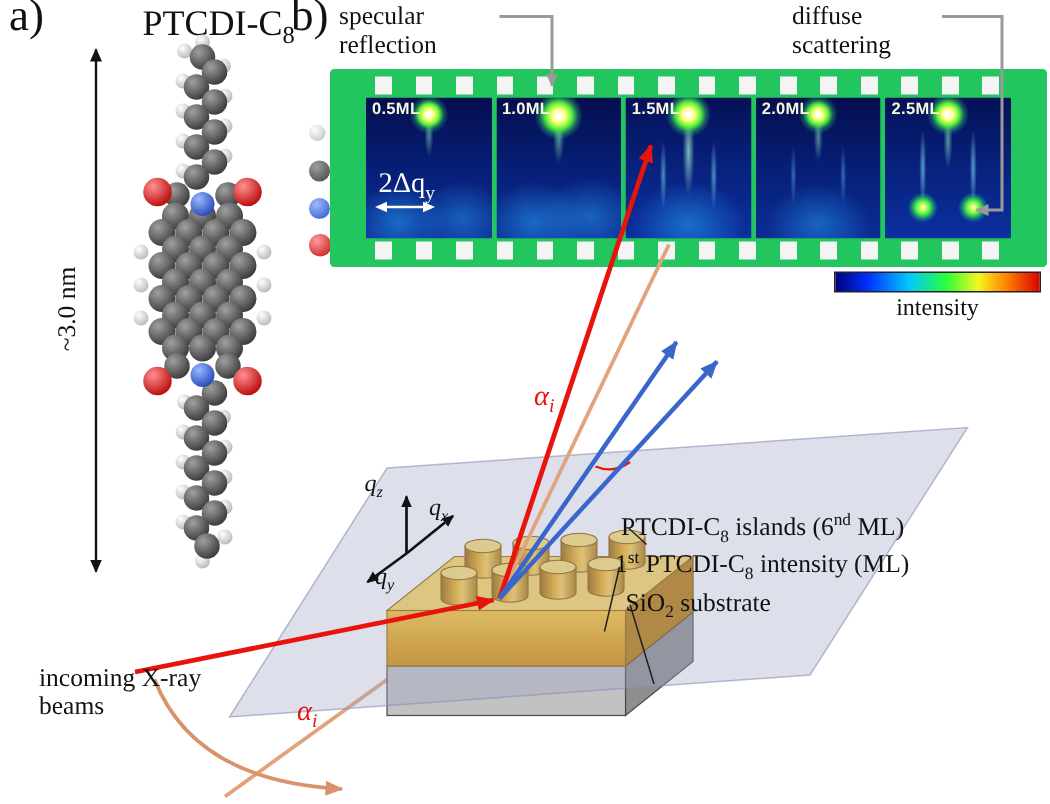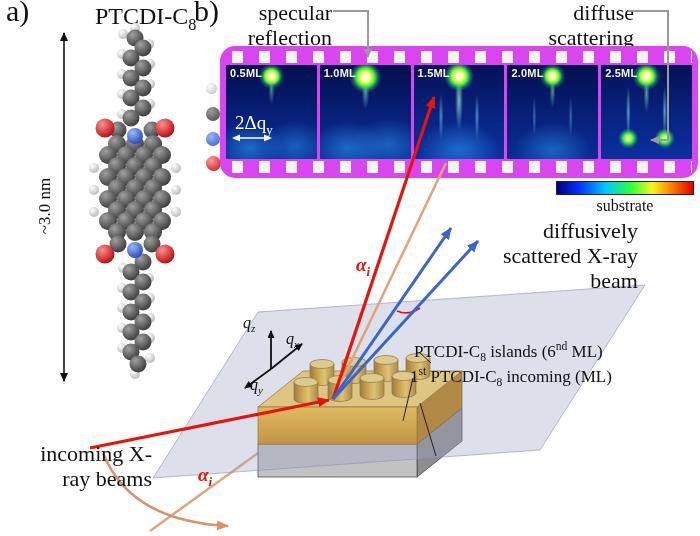--- a/index.html
+++ b/index.html
@@ -15,27 +15,27 @@
 .h-label{position:absolute;left:5px;top:196px;width:80px;height:20px;text-align:center;font-size:17px;transform:rotate(-90deg);white-space:nowrap}
 .molecule{position:absolute;left:78px;top:22px}
 .legend{position:absolute;left:206px;top:76px}
 .lg-row{display:flex;align-items:center;height:25px;gap:9px}
 .sw{border-radius:50%;flex:0 0 auto}
 .sw-h{width:11px;height:11px;background:radial-gradient(circle at 35% 30%,#ffffff,#d8d8d8 60%,#a8a8a8)}
 .sw-c{width:14px;height:14px;background:radial-gradient(circle at 35% 30%,#9e9e9e,#3f3f3f)}
 .sw-n{width:14px;height:14px;background:radial-gradient(circle at 35% 30%,#9cb8ff,#2a55c8)}
 .sw-o{width:15px;height:15px;background:radial-gradient(circle at 35% 30%,#ff9c9c,#c00d0d)}
 .lg-t{font-size:16px}
-.lbl{position:absolute;font-size:22px;line-height:1.13;text-align:right}
+.lbl{position:absolute;font-size:17px;line-height:1.13;text-align:left}
 #spec-refl{left:226px;top:1px;width:106px}
 #diff-scat{left:528px;top:1px;width:106px}
 #spec-beam{left:224px;top:219px;width:136px}
 #diff-beam{left:480px;top:219px;width:158px}
 #incoming{left:26px;top:442px;width:126px}
-.film{position:absolute;left:220px;top:46px;width:478px;height:132px;background:#d946ef;border-radius:15px;padding:5px 6px}
+.film{position:absolute;left:220px;top:46px;width:478px;height:132px;background:#22c55e;border-radius:3px;padding:5px 24px}
 .sprocket{height:12px;background:repeating-linear-gradient(90deg,transparent 0 6px,#f4f4f4 6px 17px,transparent 17px 27px)}
 .frames{display:flex;gap:3px;height:94px;margin:2px 0}
 .frame{position:relative;flex:1;overflow:hidden;border-radius:1px}
 .fl{position:absolute;left:4px;top:2px;font-family:"Liberation Sans","DejaVu Sans",sans-serif;font-size:11px;font-weight:700;color:#f6f6dc;letter-spacing:.2px}
 .ql{position:absolute;left:10%;top:50%;color:#fff;font-size:19px;white-space:nowrap}
 .qarrow{position:absolute;left:7%;top:72%}
 .f1{background:
  radial-gradient(circle 13px at 50% 12%,#ffffff 8%,#fdff70 28%,#62f73c 52%,rgba(50,215,110,.35) 75%,transparent 100%),
  radial-gradient(ellipse 4px 20px at 50% 26%,rgba(150,255,200,.5),transparent 75%),
  radial-gradient(ellipse 50% 36% at 26% 88%,rgba(45,170,255,.5),transparent 74%),
@@ -64,21 +64,21 @@
 .f5{background:
  radial-gradient(circle 14px at 50% 12%,#ffffff 9%,#fdff70 29%,#55f23a 53%,rgba(50,215,110,.38) 76%,transparent 100%),
  radial-gradient(circle 10px at 30% 78%,#f4ff8a 12%,#46ef3c 48%,rgba(40,210,110,.45) 75%,transparent 100%),
  radial-gradient(circle 10px at 70% 78%,#f4ff8a 12%,#46ef3c 48%,rgba(40,210,110,.45) 75%,transparent 100%),
  radial-gradient(ellipse 3px 34px at 30% 50%,rgba(140,240,255,.6),transparent 78%),
  radial-gradient(ellipse 3px 34px at 70% 50%,rgba(140,240,255,.6),transparent 78%),
  radial-gradient(ellipse 4px 26px at 50% 30%,rgba(150,255,200,.55),transparent 75%),
  linear-gradient(180deg,#051157 0%,#082381 55%,#0b30a0 100%)}
 .cbar{position:absolute;left:556px;top:181px;width:138px;height:14px;border:1px solid #222;background:linear-gradient(90deg,#00007f 0%,#0030ff 16%,#00c8ff 36%,#28ff3c 54%,#f6f61e 70%,#ff8000 84%,#de0000 100%)}
 .cbar-label{position:absolute;left:556px;top:197px;width:138px;text-align:center;font-size:16px}
-.alpha{position:absolute;color:#e8130c;font-size:19px;font-weight:700;font-style:italic}
+.alpha{position:absolute;color:#e8130c;font-size:19px;font-weight:400;font-style:italic}
 #alpha-top{left:356px;top:254px}
 #alpha-bot{left:198px;top:464px}
 .axis-label{position:absolute;font-size:16px;font-style:italic}
 #qz{left:243px;top:314px}
 #qx{left:286px;top:330px}
 #qy{left:250px;top:376px}
 .layer-label{position:absolute;font-size:17px;white-space:nowrap}
 #islands{left:414px;top:340px}
 #monolayer{left:410px;top:365px}
 #substrate{left:417px;top:392px}
@@ -267,21 +267,21 @@
         <span class="fl">2.0ML</span>
       </div>
       <div class="frame f5">
         <span class="fl">2.5ML</span>
       </div>
     </div>
     <div class="sprocket"></div>
   </div>
 
   <div class="cbar"></div>
-  <div class="cbar-label">substrate</div>
+  <div class="cbar-label">intensity</div>
 
   <svg class="overlay" width="700" height="536" viewBox="0 0 700 536">
     <defs>
       <linearGradient id="gFront" x1="0" y1="0" x2="0" y2="1">
           <stop offset="0%" stop-color="#ffc62e"></stop>
           <stop offset="100%" stop-color="#d88f00"></stop>
         </linearGradient>
       <linearGradient id="cyl" x1="0" y1="0" x2="1" y2="0">
           <stop offset="0%" stop-color="#9c6700"></stop>
           <stop offset="40%" stop-color="#f3b21a"></stop>
@@ -354,26 +354,26 @@
       <line x1="271" y1="369" x2="245" y2="388" marker-end="url(#mBlack)"></line>
     </g>
 
     <g stroke="#222" stroke-width="1">
       <line x1="419" y1="352" x2="431" y2="363"></line>
       <line x1="413" y1="378" x2="403" y2="421"></line>
       <line x1="420" y1="403" x2="436" y2="456"></line>
     </g>
   </svg>
 
-  <div id="diff-beam" class="lbl">diffusively scattered X-ray beam</div>
   <div id="incoming" class="lbl">incoming X-ray beams</div>
 
   <div id="alpha-top" class="alpha"><span>α</span><sub>i</sub></div>
   <div id="alpha-bot" class="alpha"><span>α</span><sub>i</sub></div>
 
   <div id="qz" class="axis-label"><span>q</span><sub>z</sub></div>
   <div id="qx" class="axis-label"><span>q</span><sub>x</sub></div>
   <div id="qy" class="axis-label"><span>q</span><sub>y</sub></div>
 
   <div id="islands" class="layer-label"><span>PTCDI-C</span><sub>8</sub><span> islands (6</span><sup>nd</sup><span> ML)</span></div>
-  <div id="monolayer" class="layer-label"><span>1</span><sup>st</sup><span> PTCDI-C</span><sub>8</sub><span> incoming (ML)</span></div>
+  <div id="monolayer" class="layer-label"><span>1</span><sup>st</sup><span> PTCDI-C</span><sub>8</sub><span> intensity (ML)</span></div>
+  <div id="substrate" class="layer-label"><span>SiO</span><sub>2</sub><span> substrate</span></div>
 
 </div>
 
 </body></html>

